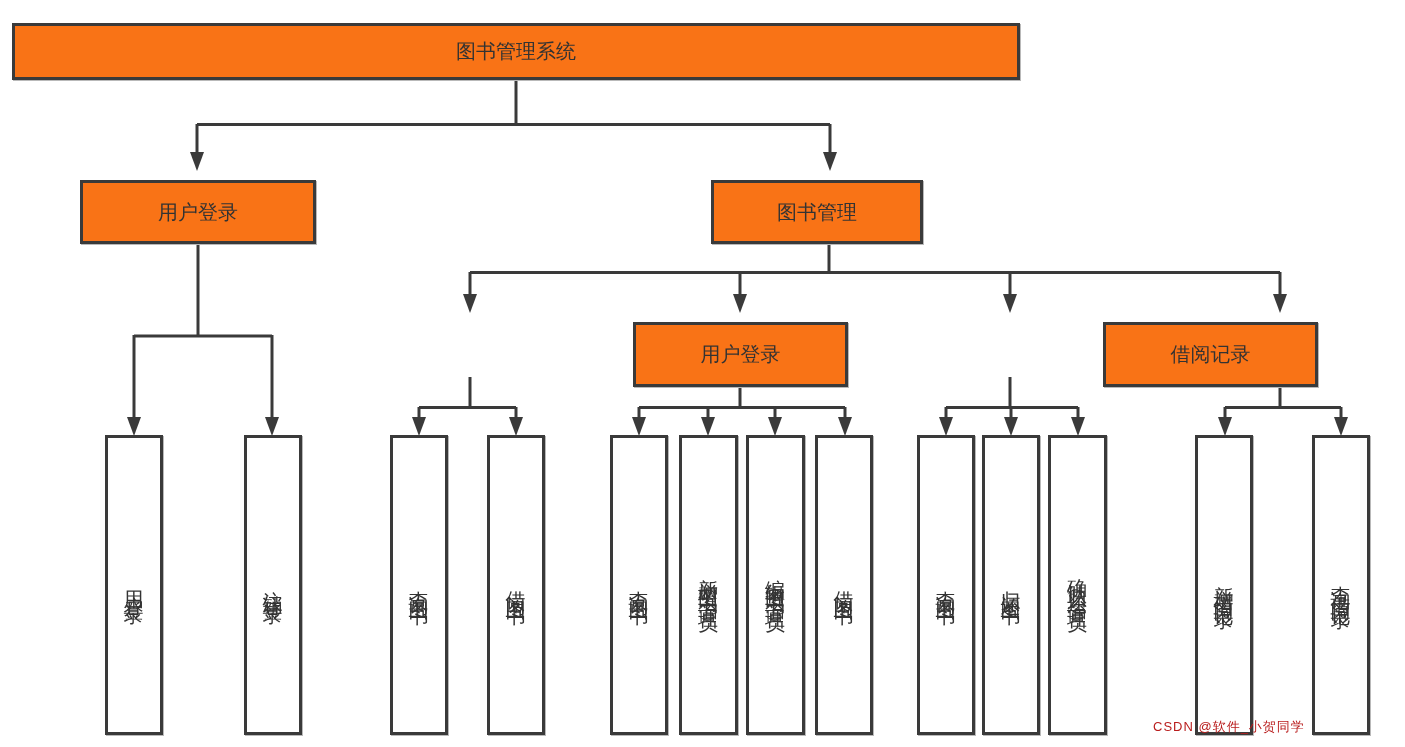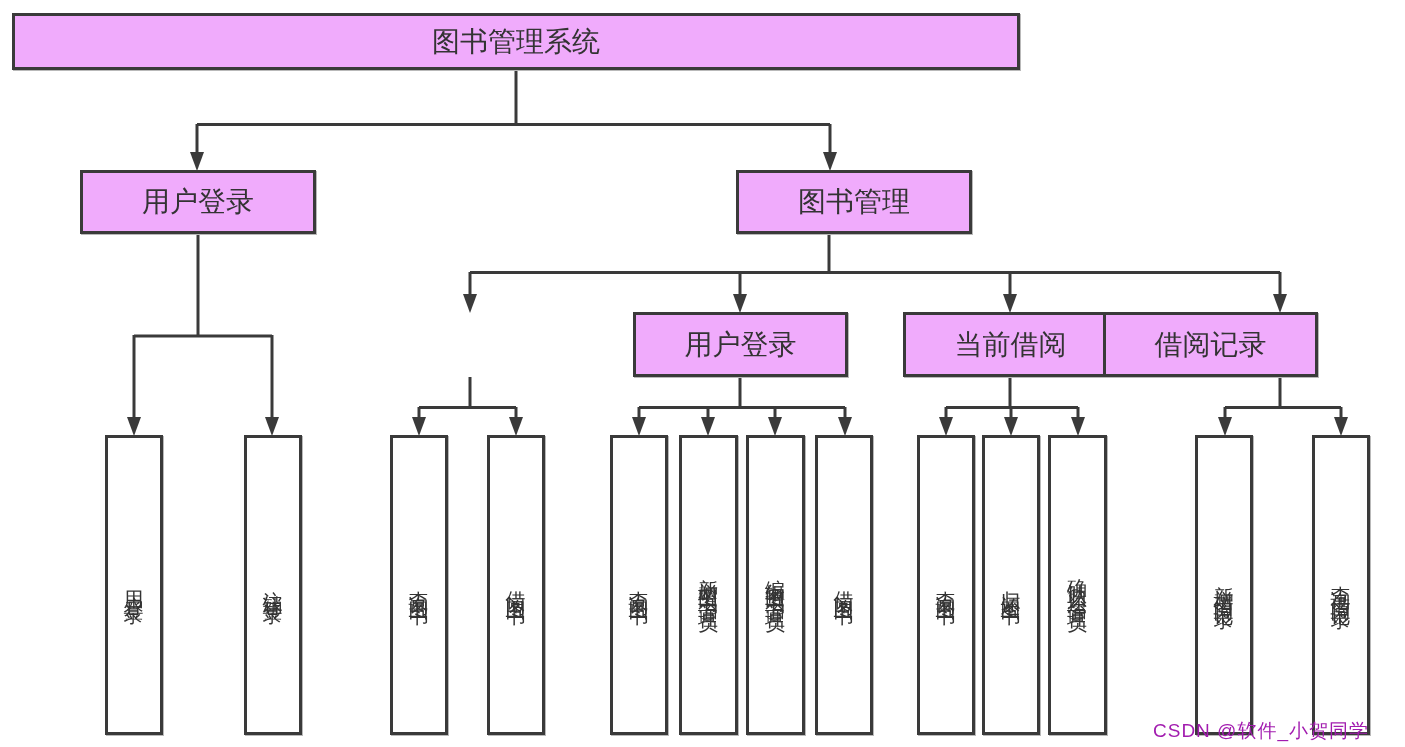--- a/index.html
+++ b/index.html
@@ -13,29 +13,30 @@
   }
   .connector-layer {
     position: absolute;
     left: 0; top: 0;
     width: 1405px; height: 747px;
     pointer-events: none;
   }
   .hbox {
     position: absolute;
     box-sizing: border-box;
-    background: #f0abfc;
+    background: #f97316;
     border: 3px solid #3a3a3a;
     box-shadow: 1px 1px 0 #b9b9b9;
     display: flex;
     align-items: center;
     justify-content: center;
-    font-size: 28px;
+    font-size: 20px;
     color: #333333;
     white-space: nowrap;
+    margin-top: 10px;
   }
   .vbox {
     position: absolute;
     top: 435px;
     width: 58px;
     height: 300px;
     box-sizing: border-box;
     background: #ffffff;
     border: 3px solid #3a3a3a;
     box-shadow: 1px 1px 0 #b9b9b9;
@@ -45,22 +46,22 @@
     writing-mode: vertical-rl;
     font-size: 20px;
     letter-spacing: 5px;
     line-height: 1;
     color: #333333;
   }
   .watermark {
     position: absolute;
     left: 1153px;
     top: 718px;
-    font-size: 19px;
-    color: #a21caf;
+    font-size: 13px;
+    color: #b91c1c;
     letter-spacing: 1px;
     white-space: nowrap;
   }
 </style>
 </head>
 <body>
 
 <div class="stage">
 
   <svg class="connector-layer" viewBox="0 0 1405 747" xmlns="http://www.w3.org/2000/svg">
@@ -125,24 +126,23 @@
       <polygon points="1011,436 1004,417 1018,417"></polygon>
       <polygon points="1078,436 1071,417 1085,417"></polygon>
       <polygon points="1225,436 1218,417 1232,417"></polygon>
       <polygon points="1341,436 1334,417 1348,417"></polygon>
     </g>
   </svg>
 
   <div class="hbox" style="left:12px; top:13px; width:1008px; height:57px;">图书管理系统</div>
 
   <div class="hbox" style="left:80px; top:170px; width:236px; height:64px;">用户登录</div>
-  <div class="hbox" style="left:736px; top:170px; width:236px; height:64px;">图书管理</div>
+  <div class="hbox" style="left:711px; top:170px; width:212px; height:64px;">图书管理</div>
 
   <div class="hbox" style="left:633px; top:312px; width:215px; height:65px;">用户登录</div>
-  <div class="hbox" style="left:903px; top:312px; width:215px; height:65px;">当前借阅</div>
   <div class="hbox" style="left:1103px; top:312px; width:215px; height:65px;">借阅记录</div>
 
   <div class="vbox" style="left:105px;">用户登录</div>
   <div class="vbox" style="left:244px;">注销登录</div>
 
   <div class="vbox" style="left:390px;">查询图书</div>
   <div class="vbox" style="left:487px;">借阅图书</div>
 
   <div class="vbox" style="left:610px;">查询图书</div>
   <div class="vbox" style="left:679px; width:59px;">新增图书（管理员）</div>

